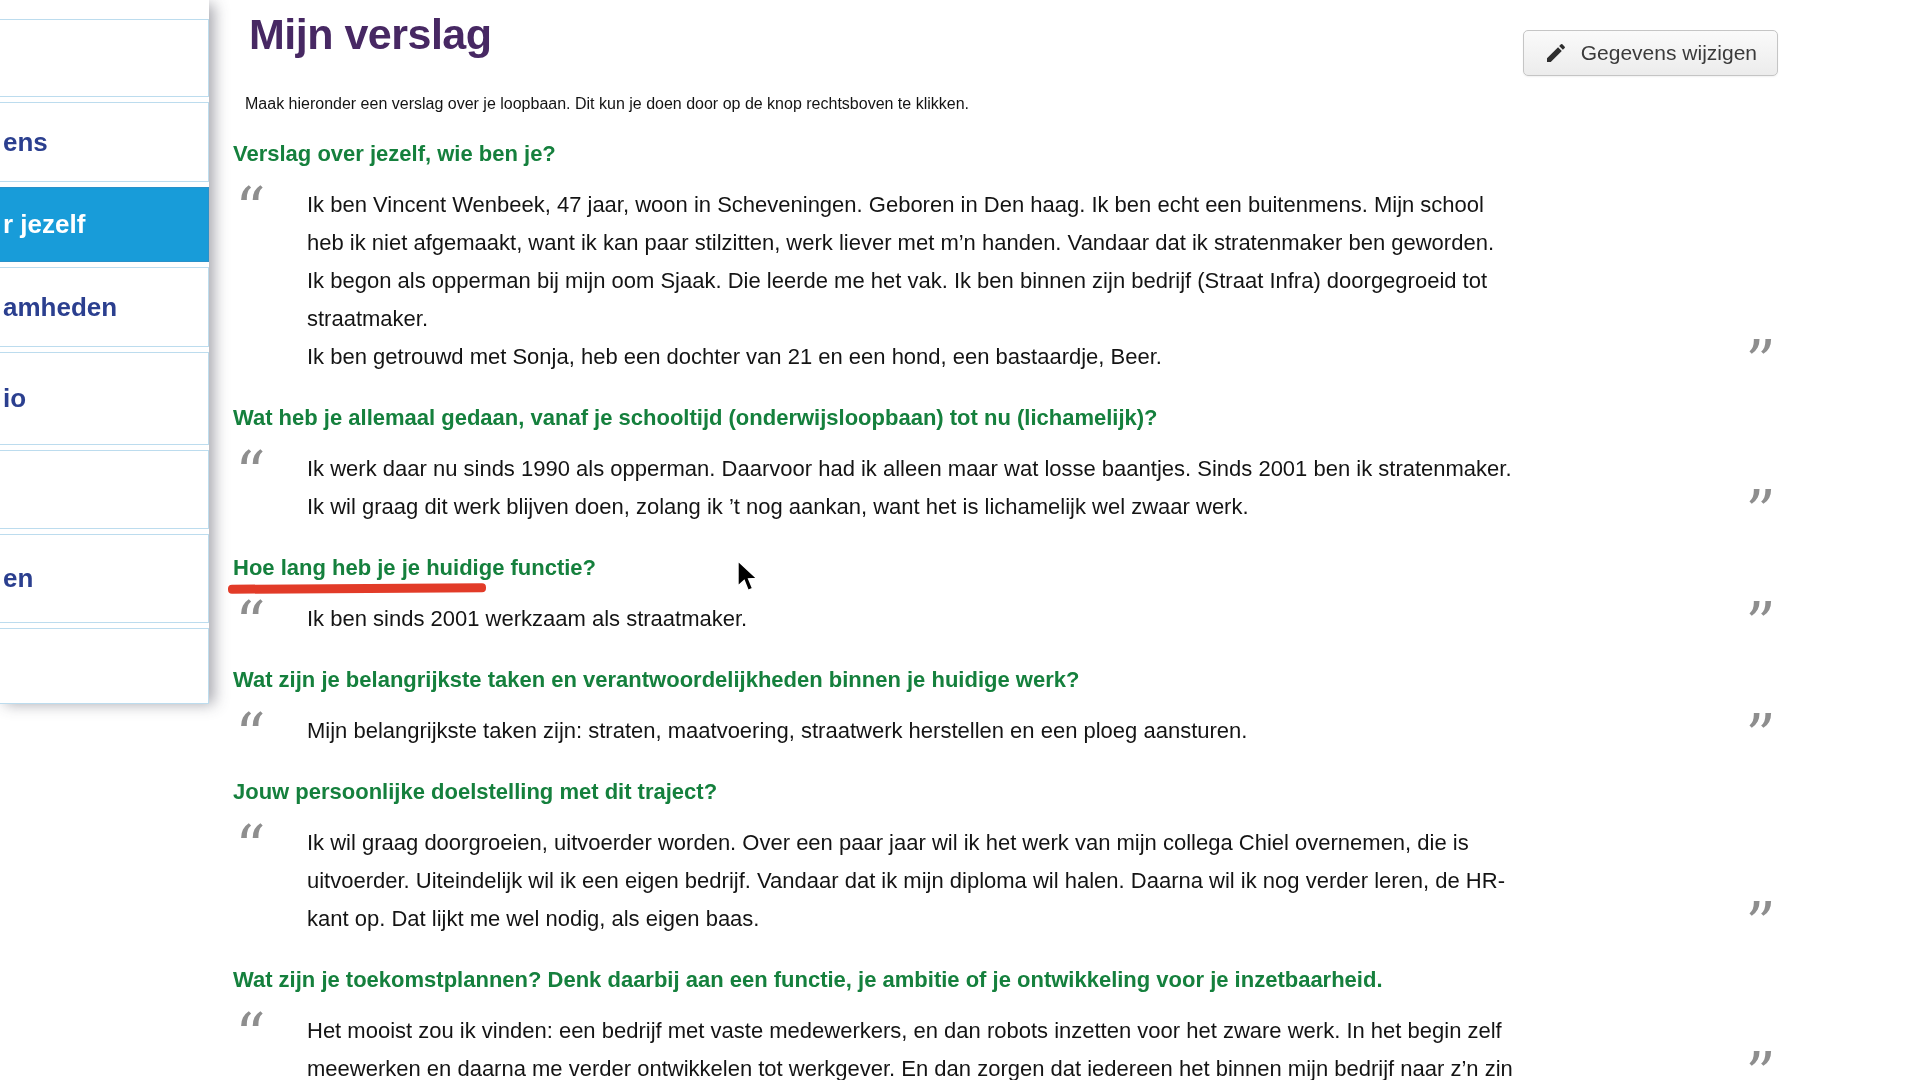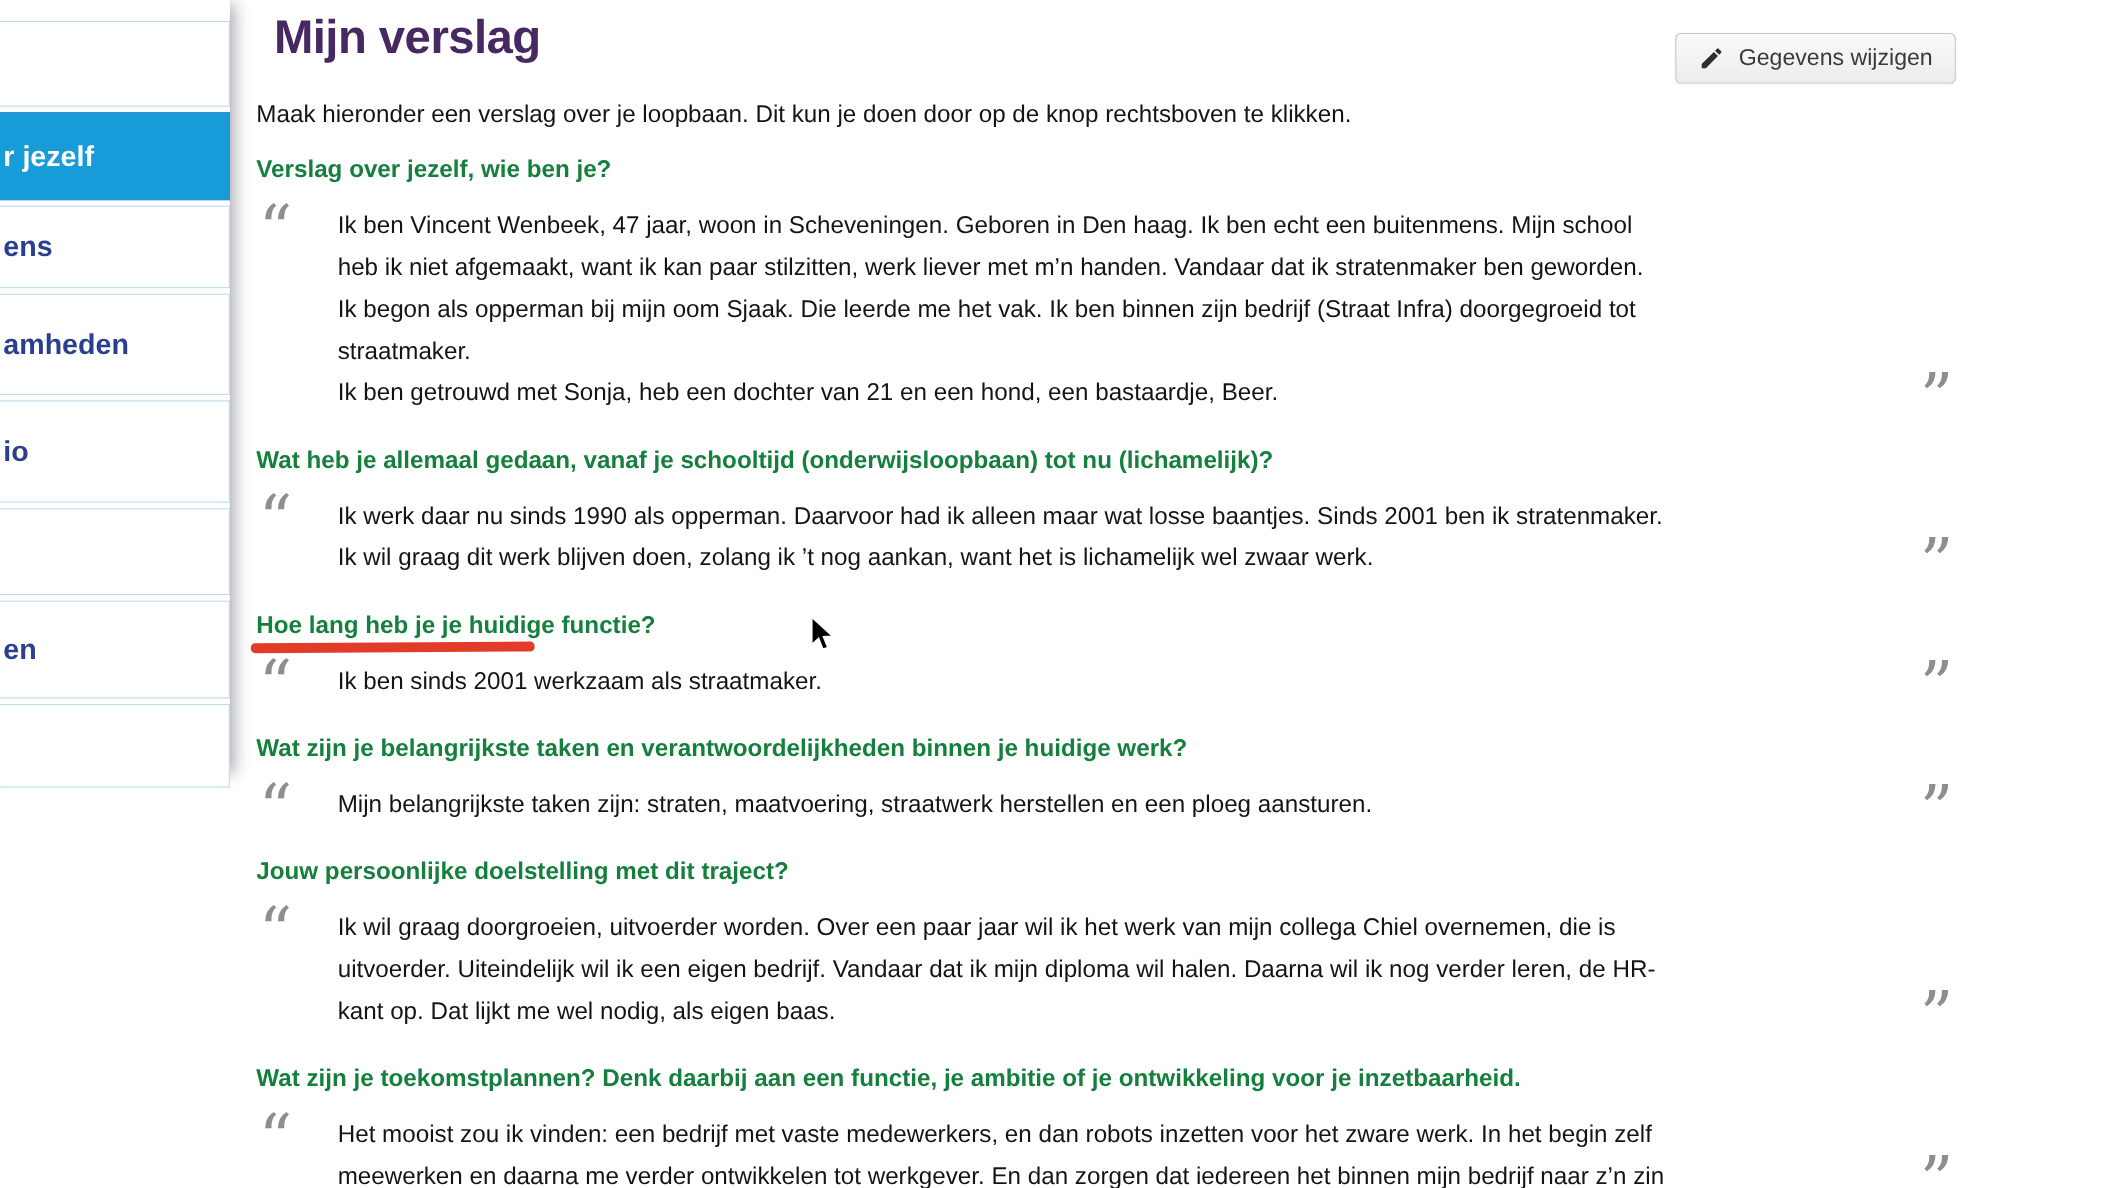--- a/index.html
+++ b/index.html
@@ -21,21 +21,21 @@
   .side-item{
     border-top:1px solid var(--sep);border-bottom:1px solid var(--sep);
     border-right:1px solid var(--sep);
     margin-bottom:5px;display:flex;align-items:center;
     padding-left:3px;font-weight:bold;font-size:26px;color:var(--navy);
     overflow:hidden;white-space:nowrap;cursor:pointer;background:#fff;
   }
   .side-item:nth-child(1){height:78px}
   .side-item:nth-child(2){height:80px}
   .side-item:nth-child(3){height:75px}
-  .side-item:nth-child(4){height:92px}
+  .side-item:nth-child(4){height:80px}
   .side-item:nth-child(5){height:93px}
   .side-item:nth-child(6){height:79px}
   .side-item:nth-child(7){height:89px}
   .side-item:nth-child(8){height:76px}
   .side-item.active{background:var(--accent);color:var(--accent-text);border-color:#2b91c9}
 
   
   .main{position:absolute;left:233px;top:0;width:1545px}
   h1.page-title{
     margin:11px 16px 0;font-size:43px;line-height:46px;font-weight:bold;
@@ -43,21 +43,21 @@
   }
   .edit-btn{
     position:absolute;top:14px;right:0;height:46px;display:flex;align-items:center;gap:13px;
     padding:0 20px;border:1px solid #c5c5c5;border-radius:5px;
     background:linear-gradient(#fafafa,#ececec);
     font-family:"Liberation Sans",sans-serif;font-size:21px;color:#3a3a3a;cursor:pointer;
     box-shadow:0 1px 2px rgba(0,0,0,.06);
     margin-top:16px;
   }
   .edit-btn svg{display:block}
-  .intro{margin:28px 0 0;font-size:22px;line-height:38px}
+  .intro{margin:28px 12px 0;font-size:16px;line-height:38px}
 
   .qa h2{margin:23px 0 13px;font-size:22px;line-height:38px;font-weight:bold;color:#15803d}
   #sections .qa:first-child h2{margin-top:12px}
 
   .quote{position:relative;padding-left:74px;font-size:22px;line-height:38px}
   .q-line{white-space:nowrap}
   .q-open,.q-close{
     position:absolute;font-family:"DejaVu Serif",serif;font-size:60px;
     color:var(--qgray);line-height:1;
   }
@@ -71,25 +71,25 @@
   }
   .cursor{position:absolute;left:736px;top:560px}
 </style>
 </head>
 <body>
 
 <nav class="sidebar" id="sidebar">
     <div class="side-item">
       <span></span>
     </div>
+    <div class="side-item">
+      <span>ens</span>
+    </div>
     <div class="side-item active">
       <span>r jezelf</span>
-    </div>
-    <div class="side-item">
-      <span>ens</span>
     </div>
     <div class="side-item">
       <span>amheden</span>
     </div>
     <div class="side-item">
       <span>io</span>
     </div>
     <div class="side-item">
       <span></span>
     </div>

